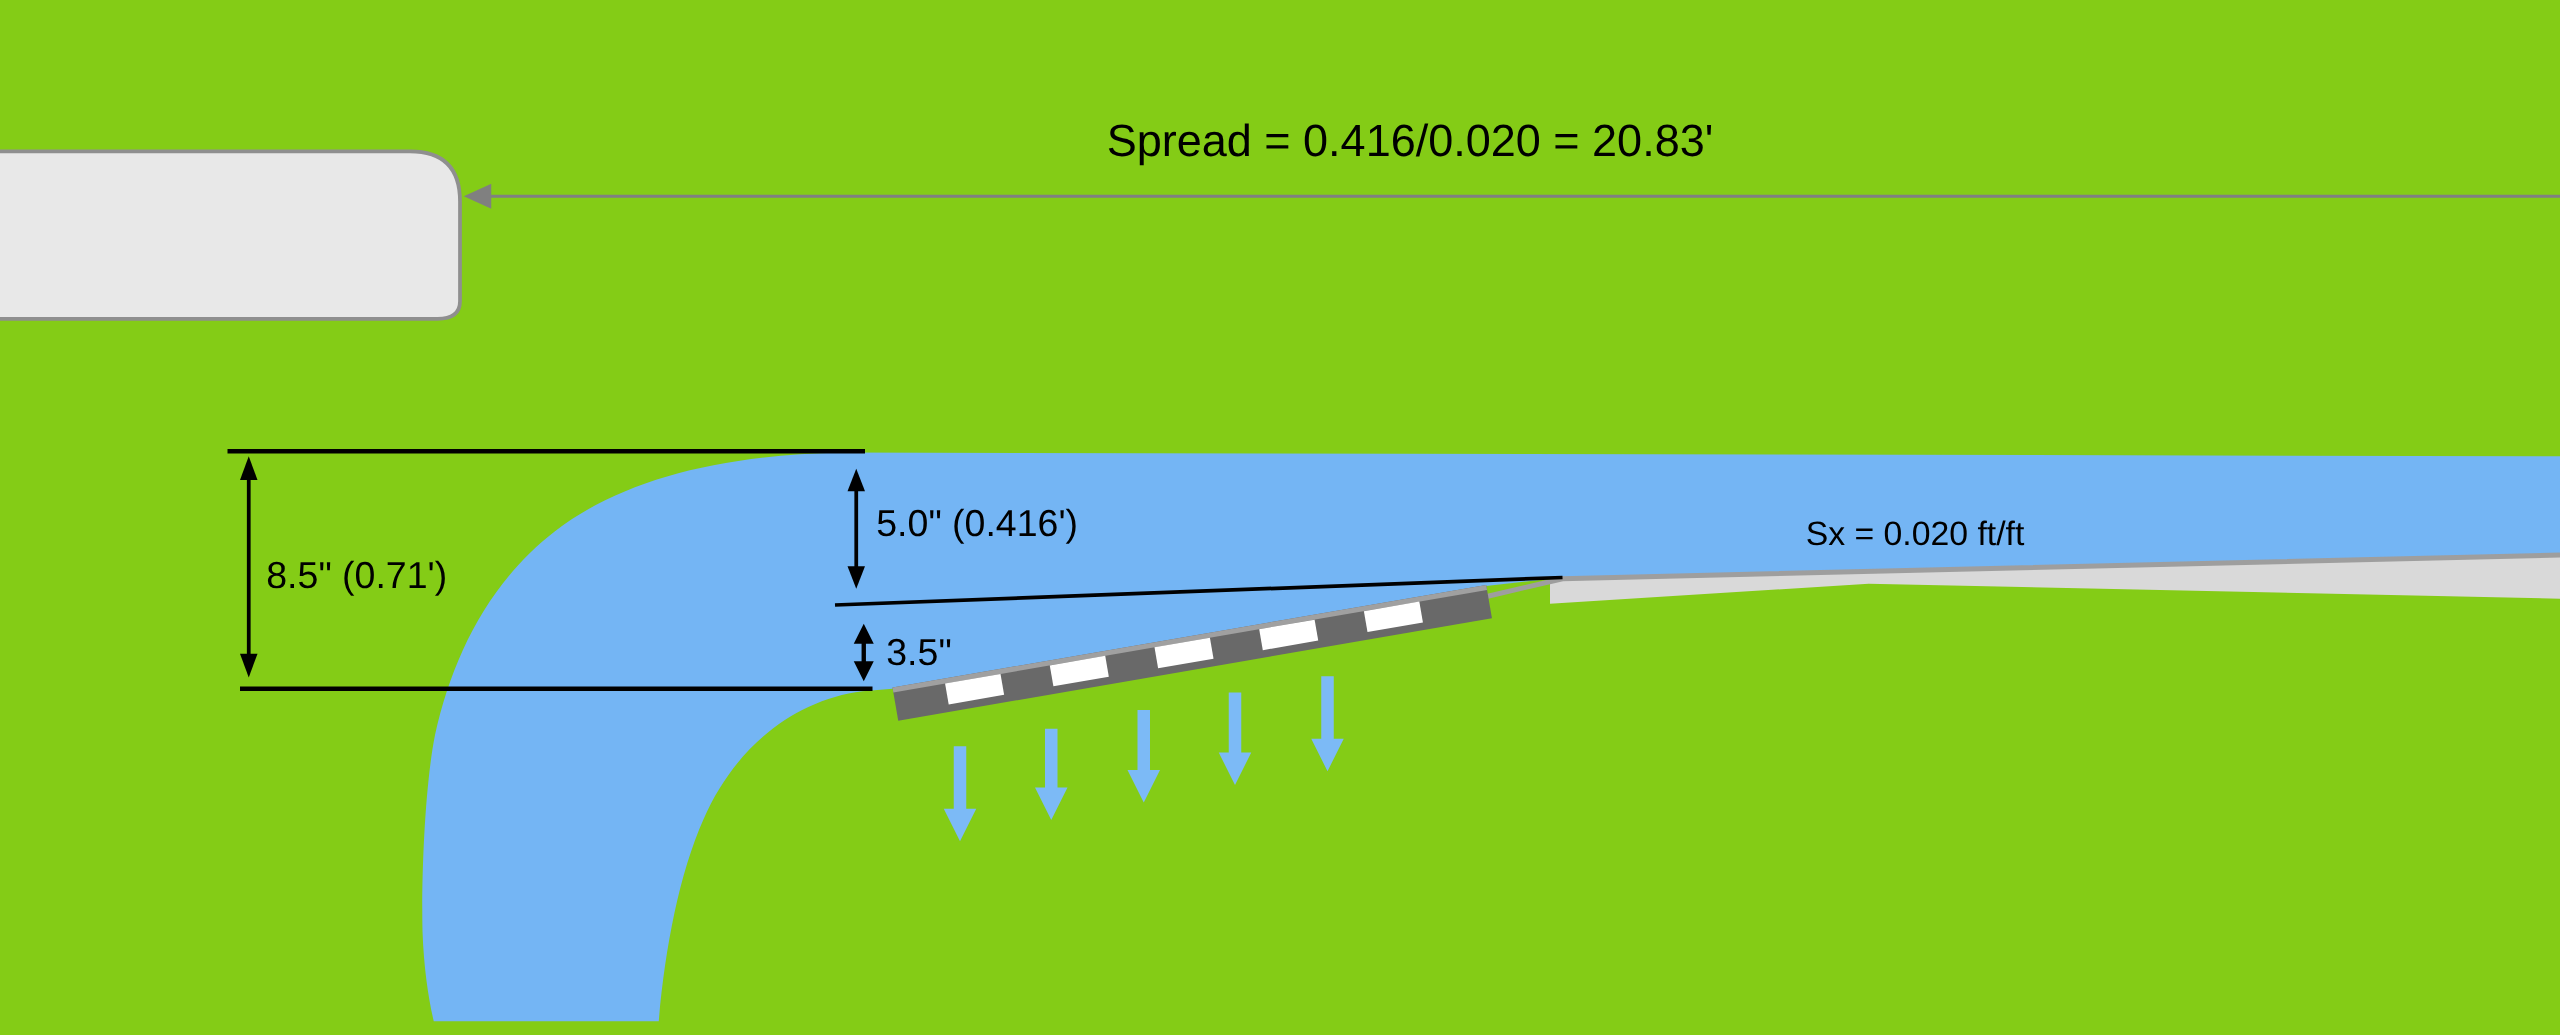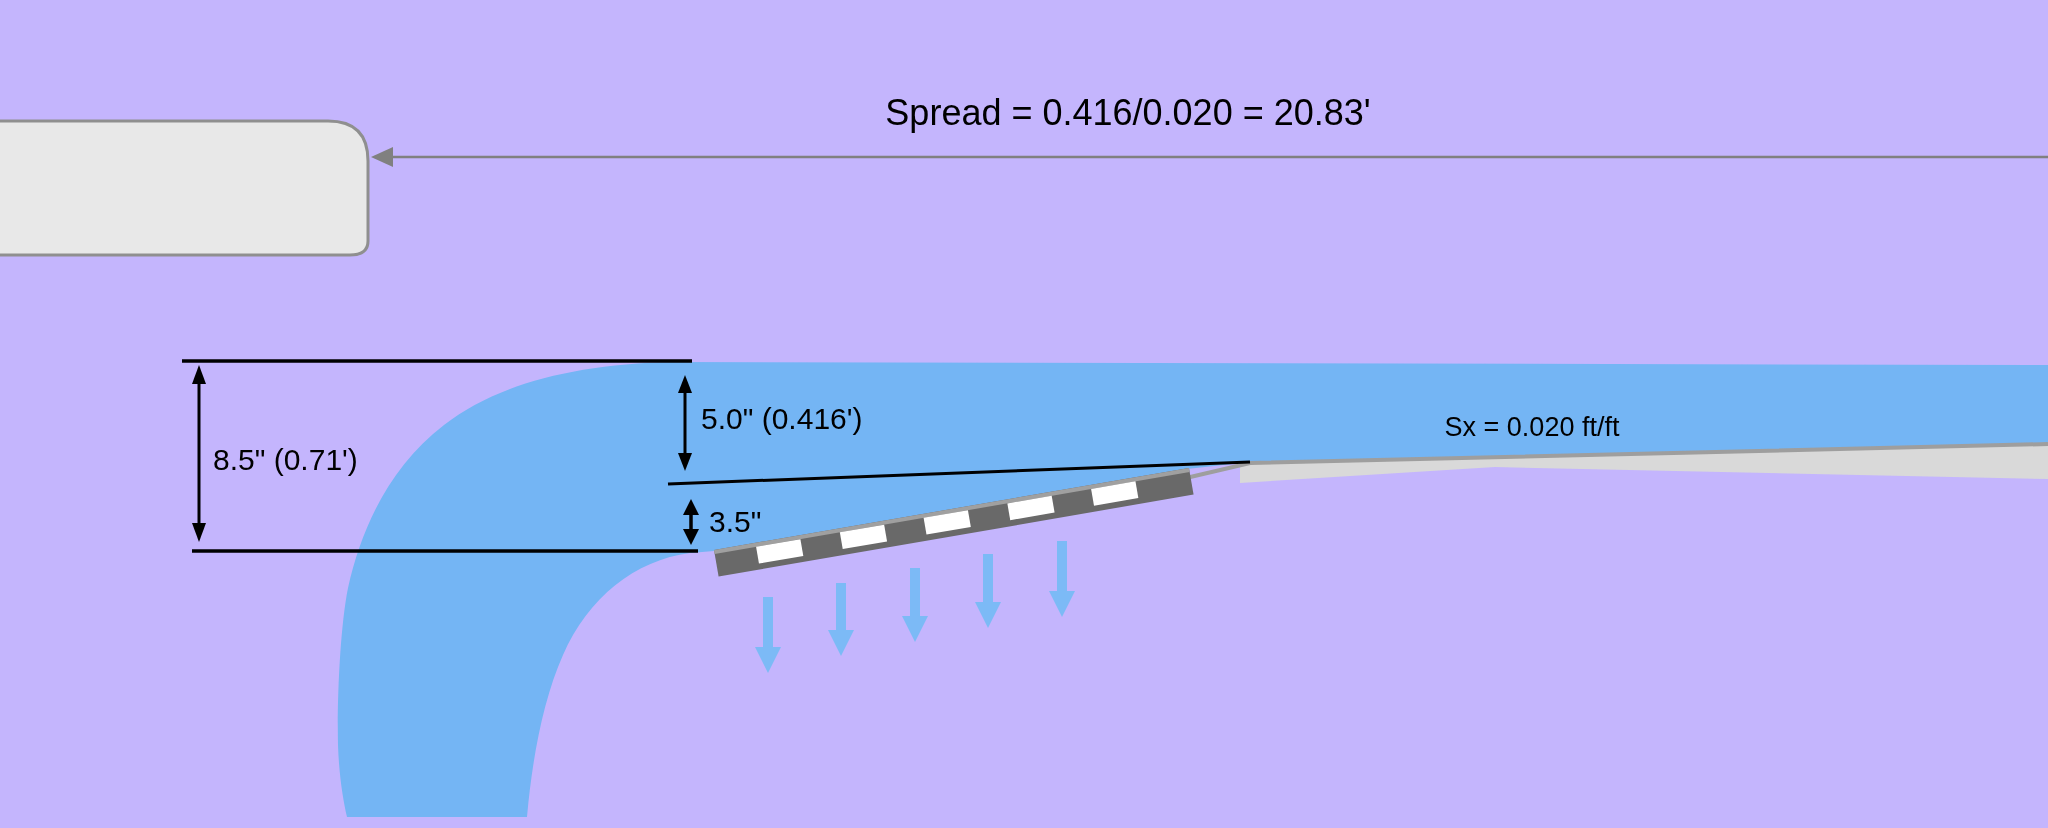--- a/index.html
+++ b/index.html
@@ -1,16 +1,16 @@
 <!DOCTYPE html>
 <html><head>
 <meta charset="utf-8">
 <style>
   html,body{margin:0;padding:0;background:#ffffff;}
-  .stage{position:relative;width:2048px;height:828px;overflow:hidden;background:#c4b5fd;}
+  .stage{position:relative;width:2048px;height:828px;overflow:hidden;background:#84cc16;}
   svg{display:block;}
   text{font-family:"Liberation Sans","DejaVu Sans",sans-serif;fill:#000000;}
   .t-spread{font-size:36px;}
   .t-dim{font-size:30px;}
   .t-slope{font-size:27px;}
 </style>
 </head>
 <body>
 
 <div class="stage">

